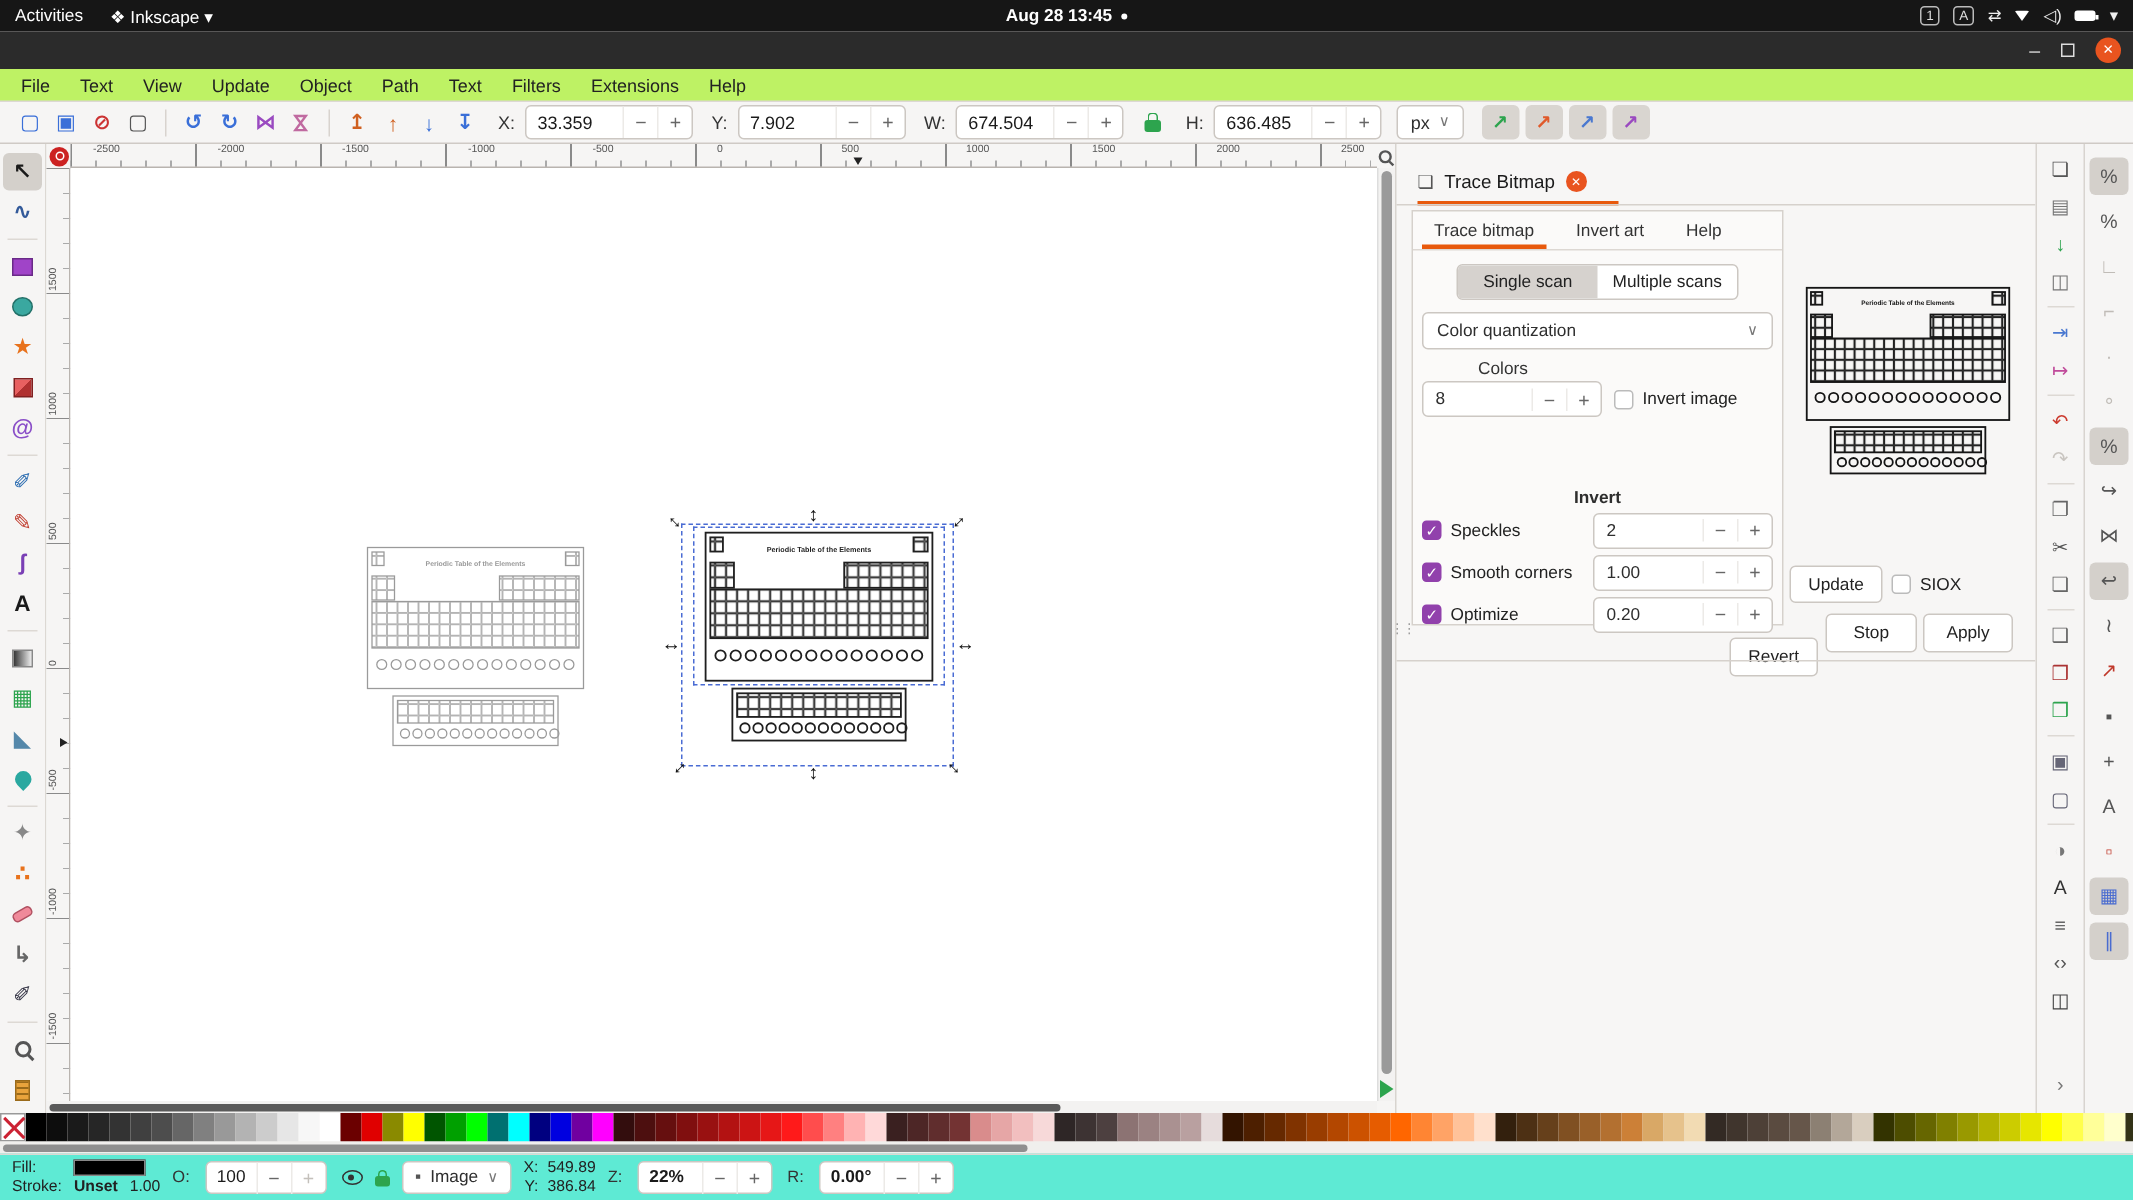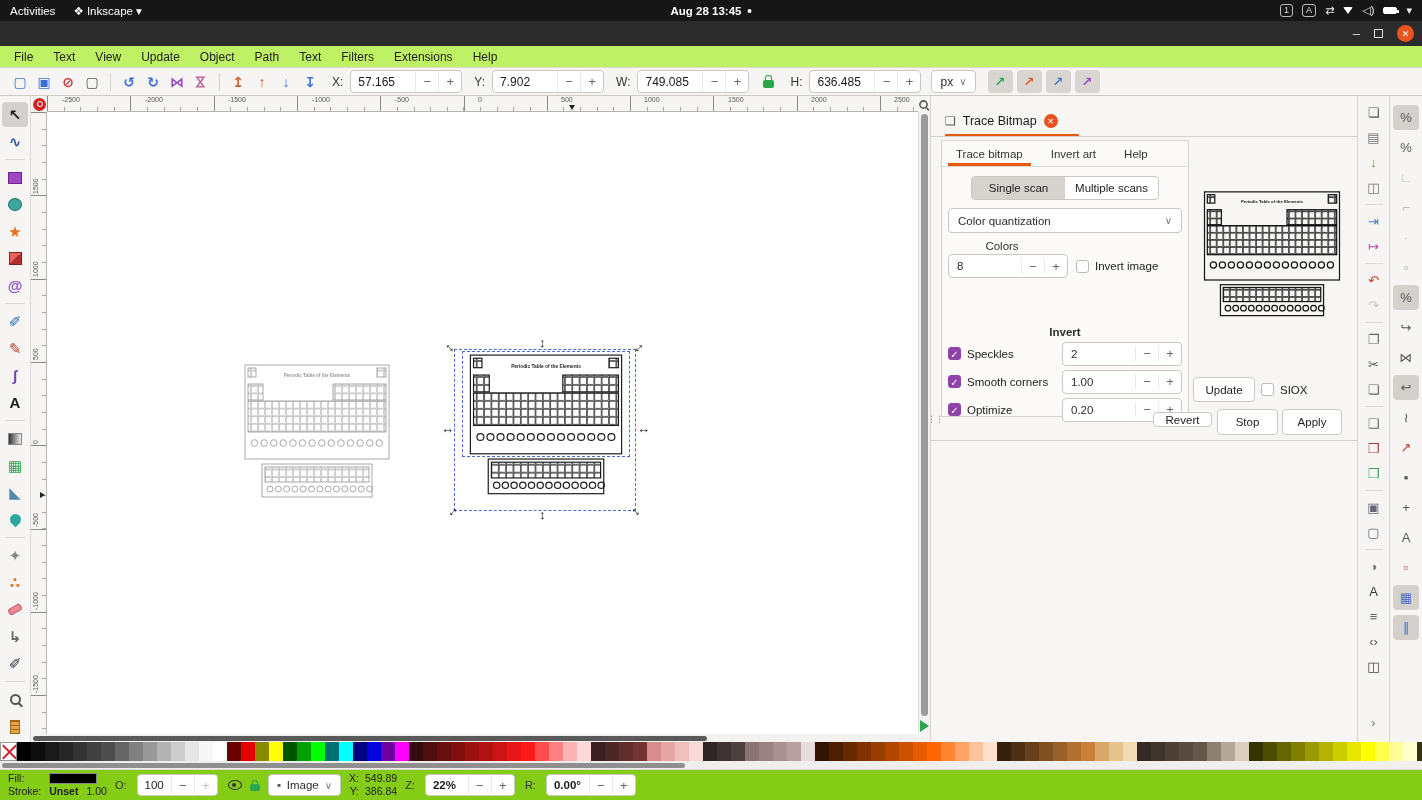--- a/index.html
+++ b/index.html
@@ -152,21 +152,21 @@
   .palettebar { position:absolute; left:0; top:742px; width:100%; height:27px; background:#f0efed; }
   .pal-row { position:absolute; left:0; top:0; height:19px; width:100%; display:flex; overflow:hidden; }
   .pal-none { width:17px; height:19px; background:#fff; border:1px solid #999; position:relative; flex:0 0 auto; }
   .pal-none::before, .pal-none::after { content:''; position:absolute; left:-1px; top:8px; width:19px; height:2px; background:#c23; }
   .pal-none::before { transform:rotate(45deg); } .pal-none::after { transform:rotate(-45deg); }
   .swatch { flex:0 0 auto; width:14px; height:19px; }
   .pal-scroll { position:absolute; left:0; top:20px; height:6px; width:100%; }
   .pal-thumb { position:absolute; left:2px; top:0.5px; width:48%; height:5px; background:#8f8f8f; border-radius:3px; }
 
   
-  .statusbar { position:absolute; left:0; top:769px; width:100%; height:31px; background:#84cc16; border-top:1px solid #dcd8d3;
+  .statusbar { position:absolute; left:0; top:769px; width:100%; height:31px; background:#5eead4; border-top:1px solid #dcd8d3;
     display:flex; align-items:center; padding:0 8px; gap:8px; }
   .fs-grid { display:grid; grid-template-columns:auto auto auto; column-gap:8px; font-size:10.5px; line-height:13px; color:#222; }
   .fill-swatch { width:48px; height:11px; background:#000; border:1px solid #888; grid-column:2/4; margin-top:1px; }
   .bold { font-weight:bold; }
   .eye { position:relative; width:14px; height:10px; border:1.6px solid #333; border-radius:50%; }
   .eye::after { content:''; position:absolute; left:3.5px; top:2px; width:4px; height:4px; background:#333; border-radius:50%; }
   .lock-s { position:relative; width:10px; height:7px; background:#2da44e; border-radius:2px; margin-top:4px; }
   .lock-s::before { content:''; position:absolute; top:-4px; left:2px; width:4px; height:4px; border:1.4px solid #2da44e; border-bottom:none; border-radius:3px 3px 0 0; }
   .layer-dd { display:flex; align-items:center; gap:6px; background:#fff; border:1px solid #ccc7c2; border-radius:4px; height:22px; padding:0 8px; font-size:11.5px; }
   .status-msg { flex:1; font-size:11.8px; color:#1a1a1a; white-space:nowrap; overflow:hidden; }
@@ -232,33 +232,33 @@
         <span class="tbi" style="color: rgb(154, 74, 192);">⋈</span>
         <span class="tbi" style="color: rgb(192, 106, 160); transform: rotate(90deg);">⋈</span>
         <span class="tsep"></span>
         <span class="tbi" style="color: rgb(208, 96, 32);">↥</span>
         <span class="tbi" style="color: rgb(208, 96, 32);">↑</span>
         <span class="tbi" style="color: rgb(58, 111, 216);">↓</span>
         <span class="tbi" style="color: rgb(58, 111, 216);">↧</span>
       </span>
     <span class="coordlabel">X:</span>
     <span class="spin">
-        <span class="val" style="min-width:64px">57.165</span>
+        <span class="val" style="min-width:64px">33.359</span>
         <span class="sb">−</span>
         <span class="sb">+</span>
       </span>
     <span class="coordlabel">Y:</span>
     <span class="spin">
         <span class="val" style="min-width:64px">7.902</span>
         <span class="sb">−</span>
         <span class="sb">+</span>
       </span>
     <span class="coordlabel">W:</span>
     <span class="spin">
-        <span class="val" style="min-width:64px">749.085</span>
+        <span class="val" style="min-width:64px">674.504</span>
         <span class="sb">−</span>
         <span class="sb">+</span>
       </span>
     <span class="padlock"></span>
     <span class="coordlabel">H:</span>
     <span class="spin">
         <span class="val" style="min-width:64px">636.485</span>
         <span class="sb">−</span>
         <span class="sb">+</span>
       </span>
@@ -619,21 +619,21 @@
   <text x="80" y="14" font-size="4.6" font-weight="bold" fill="#151515" text-anchor="middle" font-family="Liberation Sans, sans-serif">Periodic Table of the Elements</text>
   </svg>
       </div>
 
     <div class="btn" style="position:absolute; left:262px; top:281px; width:62px; height:25px;">Update</div>
     <span class="cbrow" style="position:absolute; left:330px; top:287px;">
       <span class="cb"></span>
       <span class="optlabel">SIOX</span>
     </span>
 
-    <div class="btn" style="position:absolute; left:222px; top:316px; width:59px; height:15px;">Revert</div>
+    <div class="btn" style="position:absolute; left:222px; top:329px; width:59px; height:26px;">Revert</div>
     <div class="btn" style="position:absolute; left:286px; top:313px; width:61px; height:26px;">Stop</div>
     <div class="btn" style="position:absolute; left:351px; top:313px; width:60px; height:26px;">Apply</div>
     <div class="panel-hline2"></div>
   </div>
 
   <div class="cmdbar">
       <span class="cmd" style="color: rgb(85, 85, 85);">❏</span>
       <span class="cmd" style="color: rgb(119, 119, 119);">▤</span>
       <span class="cmd" style="color: rgb(45, 164, 78);">↓</span>
       <span class="cmd" style="color: rgb(119, 119, 119);">◫</span>

